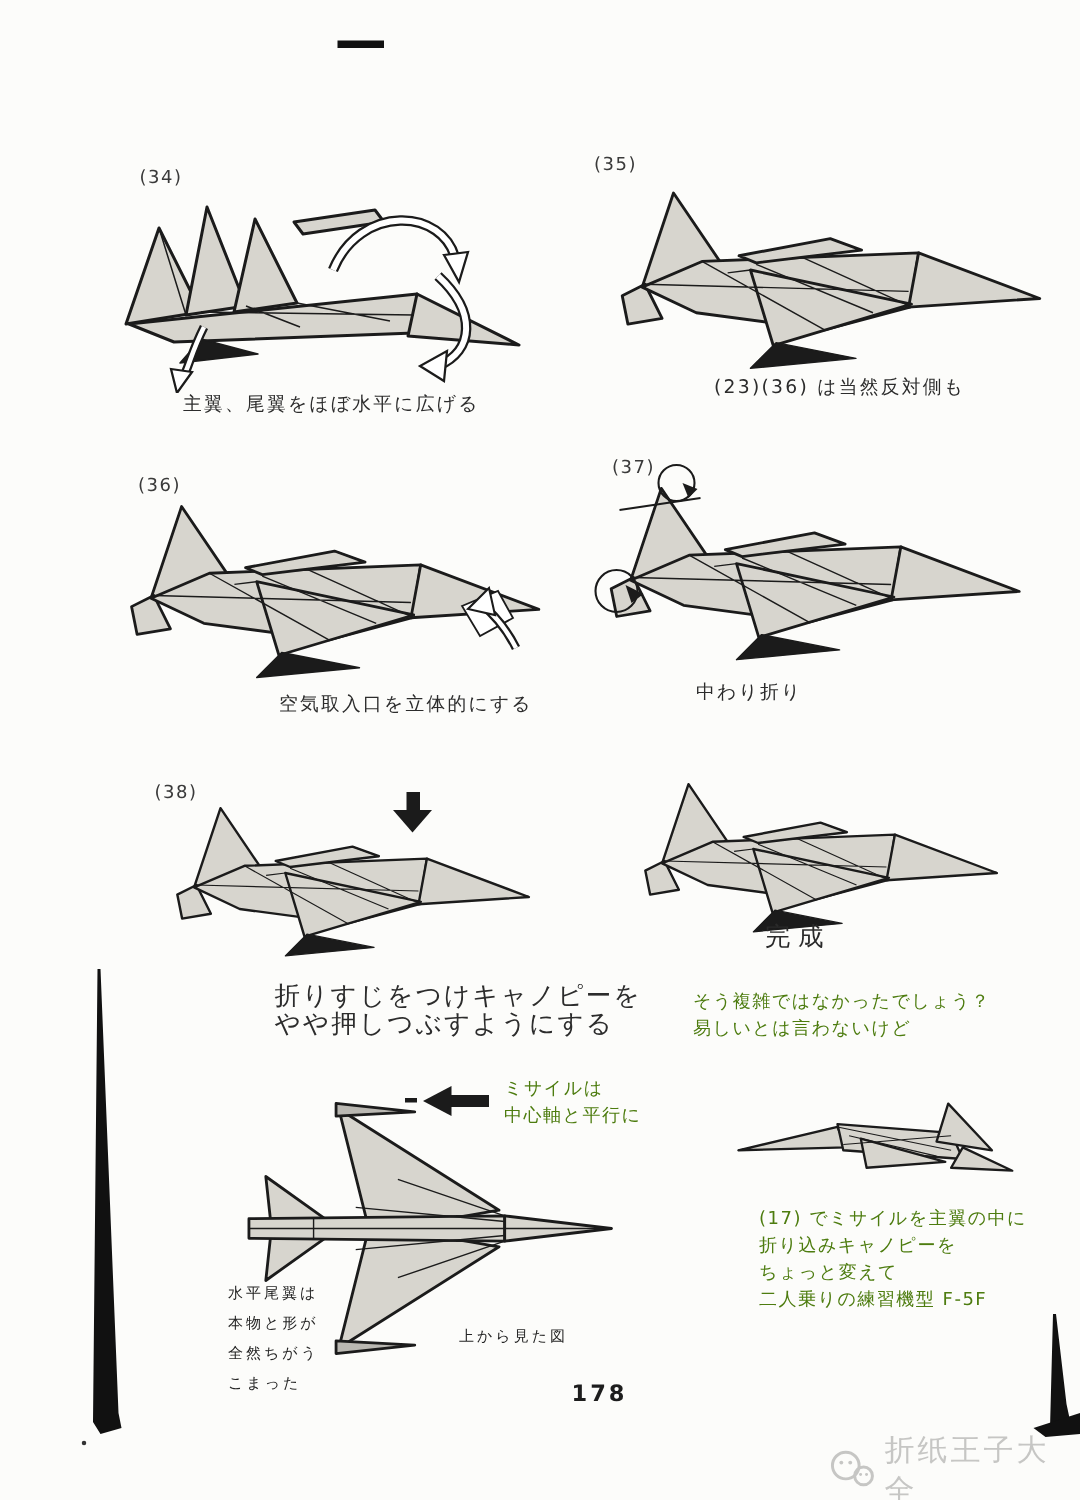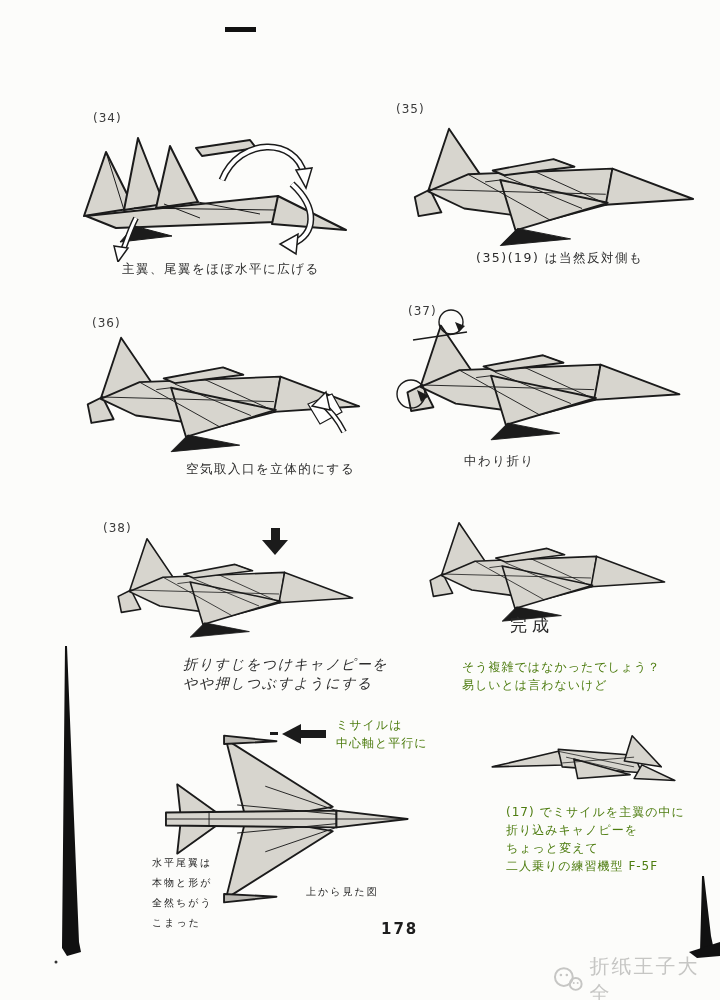--- a/index.html
+++ b/index.html
@@ -5,21 +5,21 @@
   html,body{margin:0;padding:0;background:#e9e9e7;}
   .page{
     position:relative;width:720px;height:1000px;margin:0 auto;
     background:#fcfcfa;overflow:hidden;
     font-family:"DejaVu Sans",sans-serif;color:#262626;
   }
   .abs{position:absolute;}
   .t{position:absolute;white-space:pre;line-height:1.0;}
   .step-label{font-size:12px;color:#3a3a3a;letter-spacing:1px;}
   .cap{font-size:12.5px;color:#2c2c2c;letter-spacing:1.5px;}
-  .cap2{font-size:14px;color:#2c2c2c;letter-spacing:1.5px;line-height:19px;font-style:italic;}
+  .cap2{font-size:17px;color:#2c2c2c;letter-spacing:1.5px;line-height:19px;}
   .note{font-size:12px;color:#4d7c0f;letter-spacing:1px;line-height:18px;}
   .big{font-size:17px;color:#2a2a2a;letter-spacing:5px;}
   .sidebar-note{font-size:10px;color:#242424;letter-spacing:2px;line-height:20px;}
   .pagenum{font-size:15px;font-weight:bold;color:#1d1d1d;letter-spacing:2px;}
   .watermark{display:flex;align-items:center;gap:6px;color:#c6c6c4;}
   .watermark .wm-text{font-size:20px;letter-spacing:2px;color:#c6c6c4;}
   .topdash{position:absolute;left:225px;top:27px;width:31px;height:5px;background:#111;}
   svg{display:block;}
 </style>
 </head>
@@ -104,21 +104,21 @@
       <path d="M56,96 C48,112 46,122 42,130" stroke="#ffffff" stroke-width="3" fill="none"></path>
       <polygon points="34,124 48,126 38,140" fill="#ffffff" stroke="#1b1b1b" stroke-width="1.5"></polygon>
     </g>
   </svg>
   <div class="t cap" style="left:122px;top:263px;">主翼、尾翼をほぼ水平に広げる</div>
 
   <div class="t step-label" style="left:396px;top:103px;">(35)</div>
   <svg class="abs" style="left:403px;top:118px;" width="297" height="140" viewBox="0 0 297 140">
     <use href="#jet-side" x="8" y="5" width="285" height="133"></use>
   </svg>
-  <div class="t cap" style="left:476px;top:252px;">(35)(19) は当然反対側も</div>
+  <div class="t cap" style="left:476px;top:252px;">(23)(36) は当然反対側も</div>
 
   <div class="t step-label" style="left:92px;top:317px;">(36)</div>
   <svg class="abs" style="left:82px;top:332px;" width="308" height="130" viewBox="0 0 308 130">
     <use href="#jet-side" x="2" y="0" width="278" height="130"></use>
     <polygon points="226,72 250,62 260,80 238,92" fill="#ffffff" stroke="#1b1b1b" stroke-width="1.2"></polygon>
     <g>
       <path d="M262,100 C256,88 248,78 238,70" stroke="#1b1b1b" stroke-width="6" fill="none"></path>
       <path d="M262,100 C256,88 248,78 238,70" stroke="#ffffff" stroke-width="3" fill="none"></path>
       <polygon points="244,60 230,74 248,78" fill="#ffffff" stroke="#1b1b1b" stroke-width="1.4"></polygon>
     </g>

